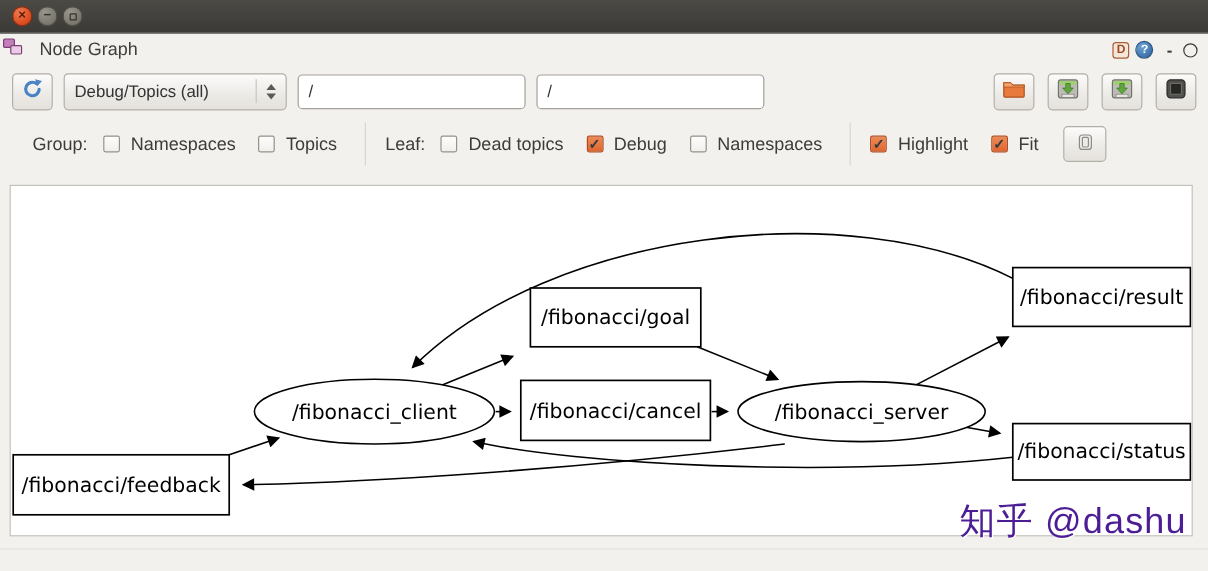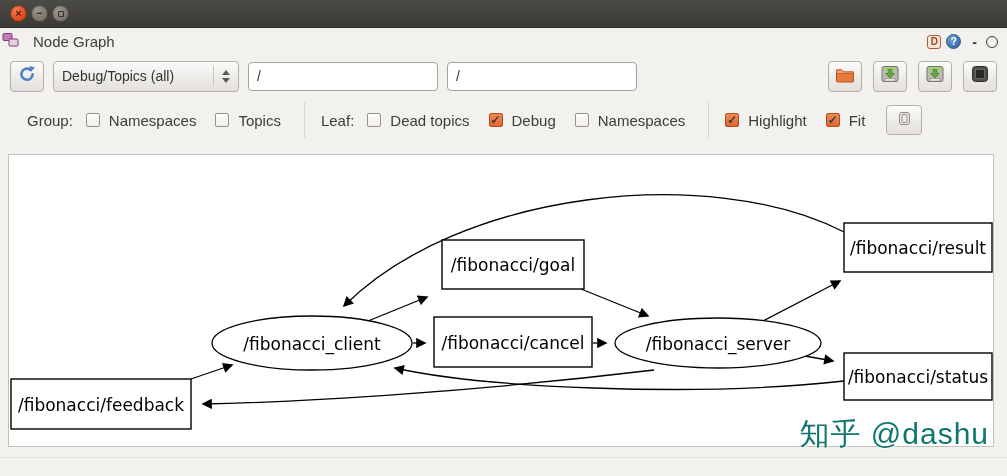--- a/index.html
+++ b/index.html
@@ -103,21 +103,21 @@
   .canvas svg { display:block; }
   .gnode text {
     font-family:"DejaVu Sans", sans-serif;
     font-size:17px; fill:#000;
   }
   .bottom-line { position:absolute; left:0; top:457px; width:1007px; border-top:1px solid #e4e2dd; }
 
   .watermark {
     position:absolute; right:18px; top:414px;
     font-size:30px; letter-spacing:1px;
-    color:#0f766e; text-shadow:1px 1px 0 #ffffff;
+    color:#4c1d95; text-shadow:1px 1px 0 #ffffff;
     pointer-events:none; white-space:nowrap;
   }
 </style>
 </head>
 <body>
 
 <div class="titlebar">
   <div class="winbtn close">×</div>
   <div class="winbtn min">−</div>
   <div class="winbtn max">

